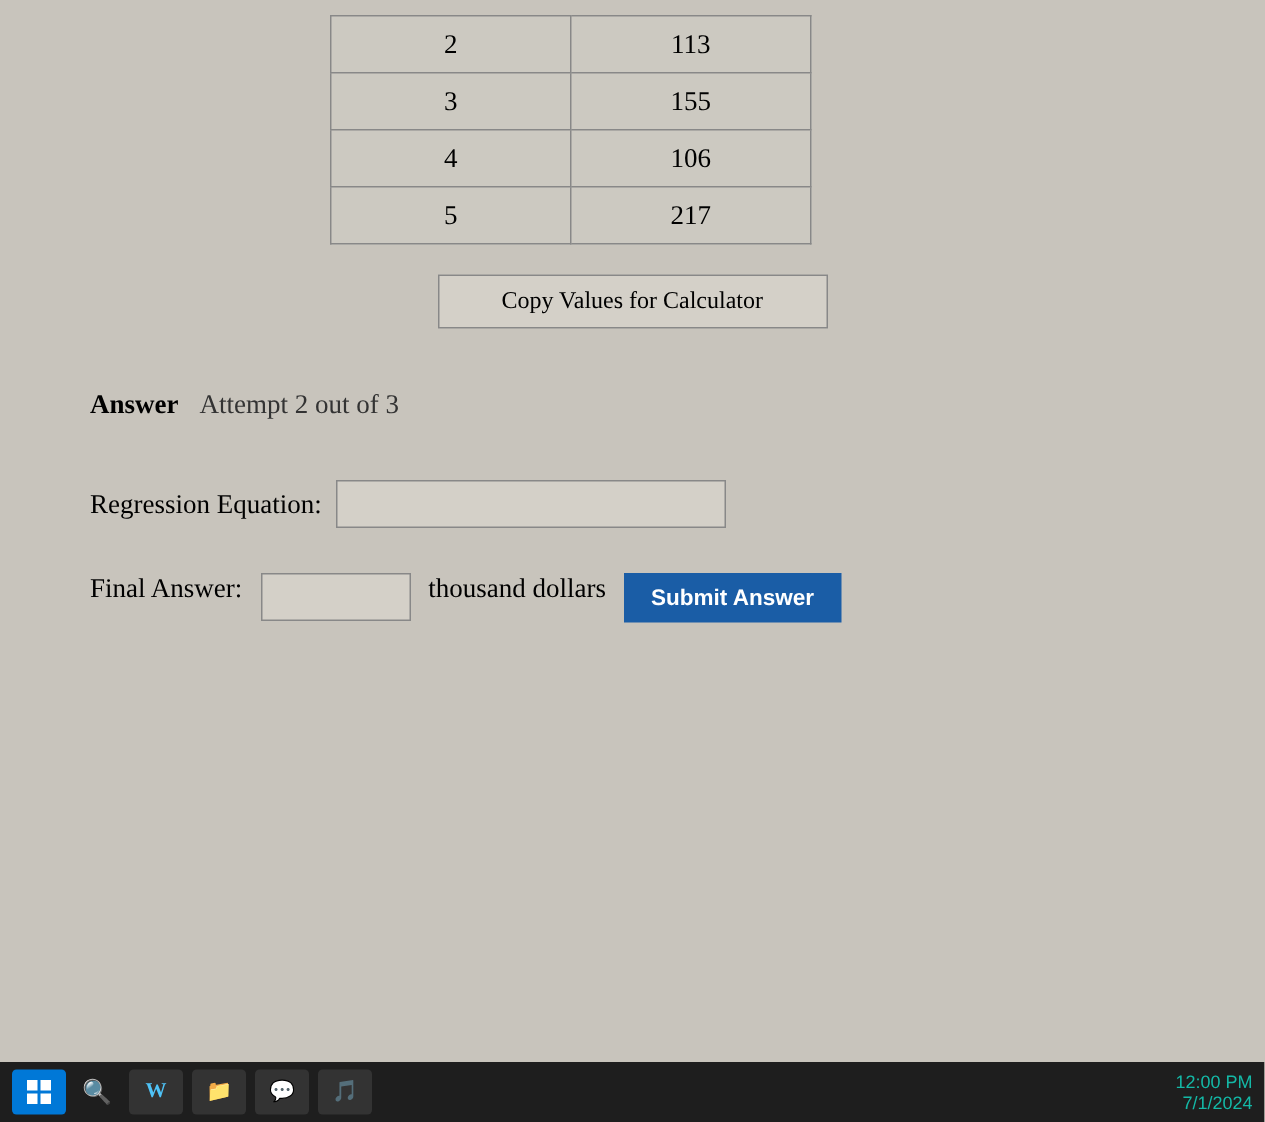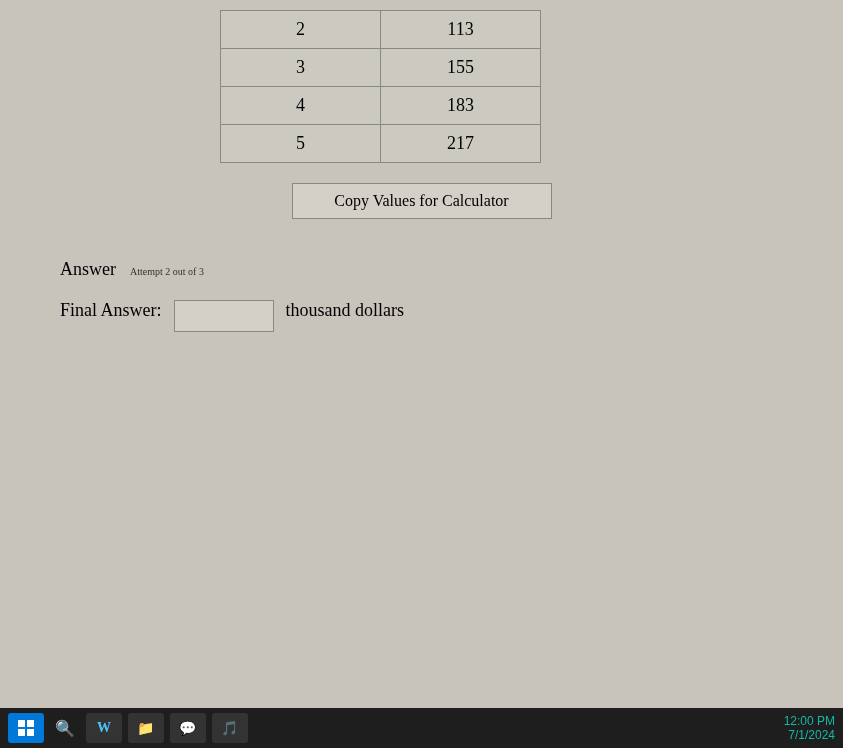--- a/index.html
+++ b/index.html
@@ -64,26 +64,26 @@
     }
 
     
     .answer-section {
       margin-top: 10px;
       margin-bottom: 20px;
     }
 
     .answer-label {
       font-size: 18px;
-      font-weight: normal;
+      font-weight: bold;
       display: inline;
     }
 
     .attempt-label {
-      font-size: 10px;
+      font-size: 18px;
       font-weight: normal;
       margin-left: 10px;
       color: #333;
     }
 
     
     .regression-row {
       display: flex;
       align-items: center;
       margin-bottom: 30px;
@@ -222,43 +222,48 @@
         <tr>
           <td>2</td>
           <td>113</td>
         </tr>
         <tr>
           <td>3</td>
           <td>155</td>
         </tr>
         <tr>
           <td>4</td>
-          <td>183</td>
+          <td>106</td>
         </tr>
         <tr>
           <td>5</td>
           <td>217</td>
         </tr>
       </tbody>
   </table>
 
   <div class="button-group">
     <button class="calc-button">Copy Values for Calculator</button>
   </div>
 
   <div class="answer-section">
     <span class="answer-label">Answer</span>
     <span class="attempt-label">Attempt 2 out of 3</span>
   </div>
 
+  <div class="regression-row">
+    <span class="regression-label">Regression Equation:</span>
+    <input class="regression-input" type="text" placeholder="" style="">
+  </div>
 
   <div class="final-answer-row">
     <span class="final-answer-label">Final Answer:</span>
     <input class="final-answer-input" type="text" placeholder="" style="">
     <span class="thousand-dollars-text">thousand dollars</span>
+    <button class="submit-button">Submit Answer</button>
   </div>
 </div>
 
 <div class="taskbar">
   <div class="taskbar-start">
     <div class="win-logo">
       <div></div>
         <div></div>
         <div></div>
         <div></div>

